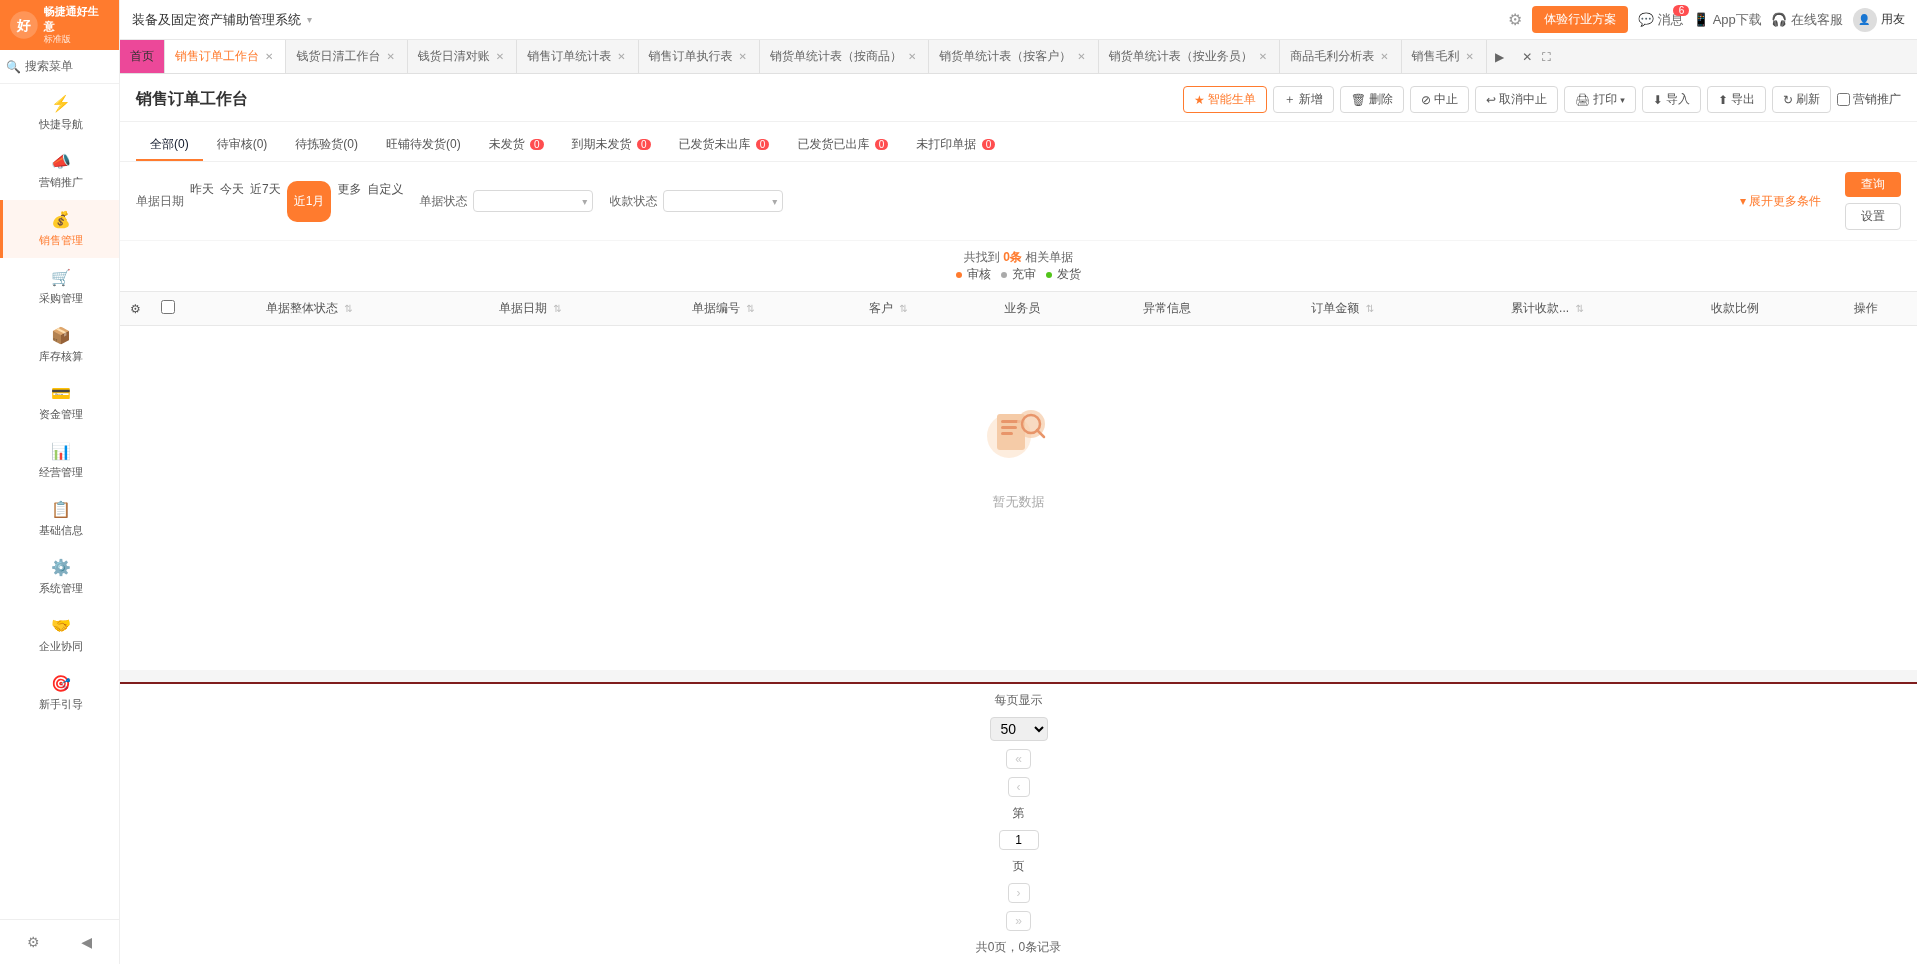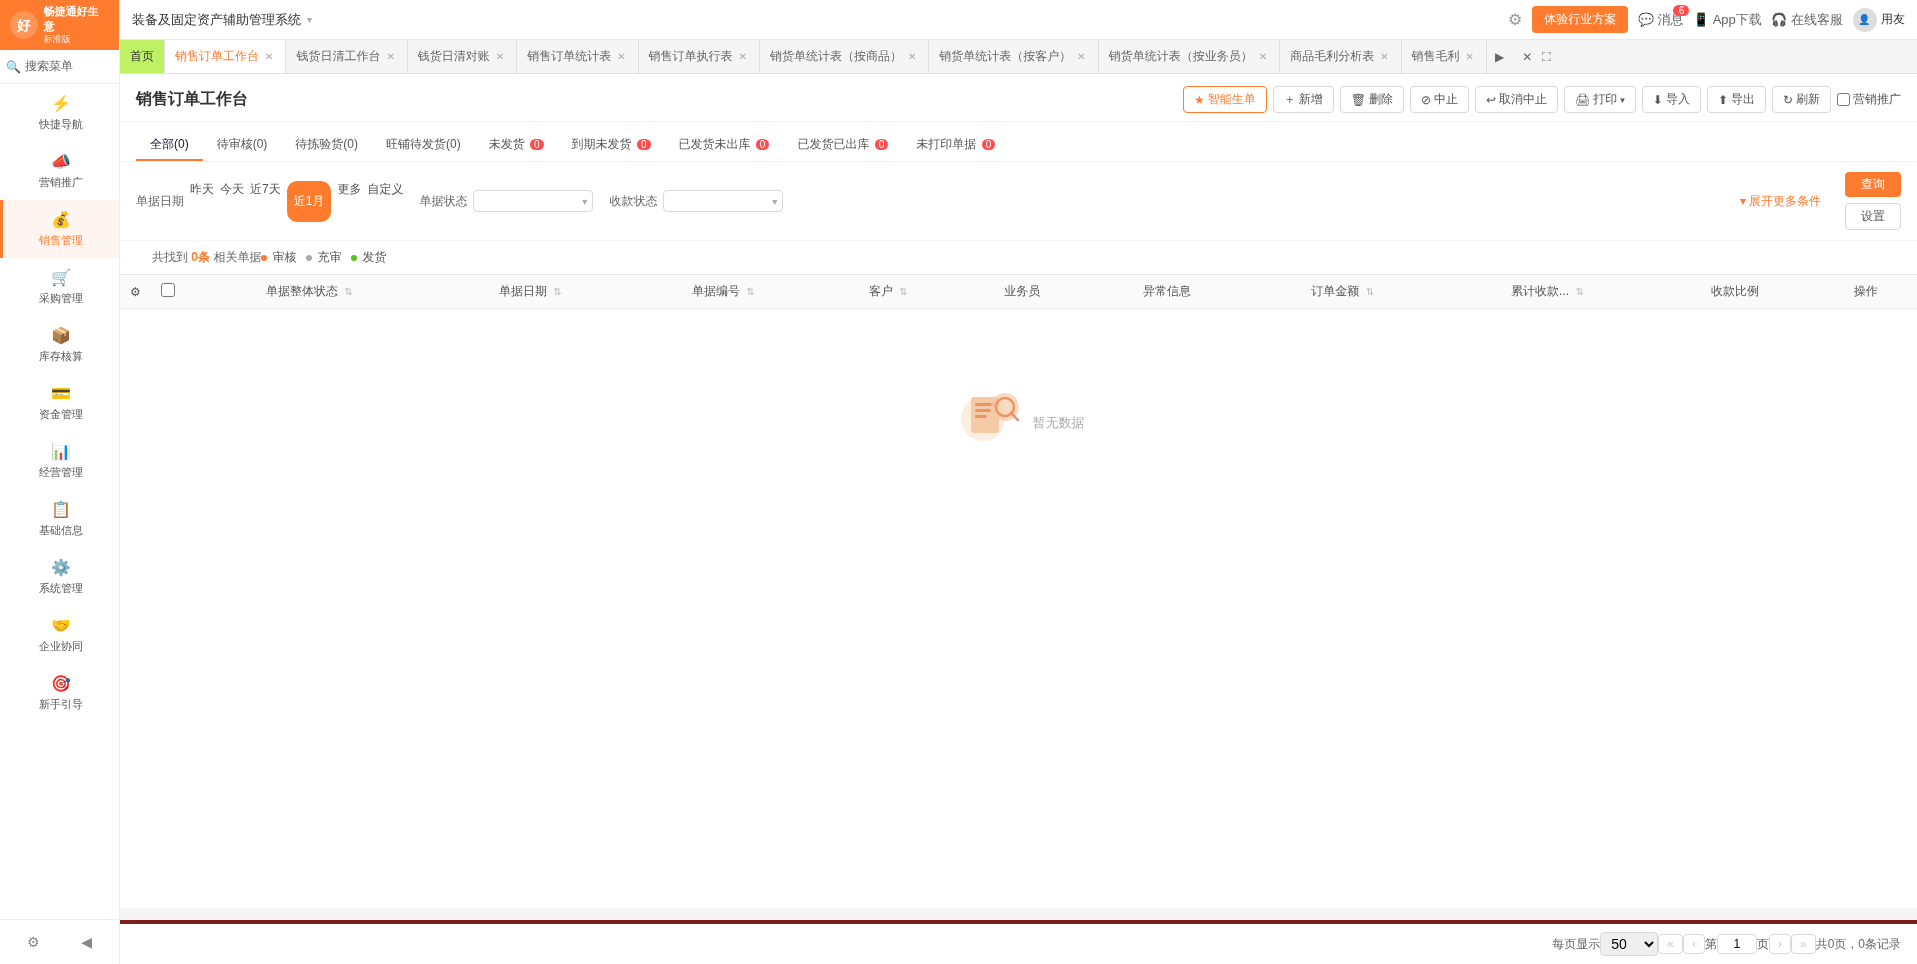--- a/index.html
+++ b/index.html
@@ -28,21 +28,21 @@
     .topbar-title-arrow { color: #aaa; font-size: 10px; }
     .topbar-btn { background: #ff7b2e; color: #fff; border: none; border-radius: 4px; padding: 5px 12px; cursor: pointer; font-size: 12px; }
     .topbar-icon-btn { color: #666; font-size: 13px; cursor: pointer; display: flex; align-items: center; gap: 3px; position: relative; }
     .badge { background: #ff4d4f; color: #fff; border-radius: 8px; font-size: 10px; padding: 0 4px; position: absolute; top: -6px; right: -6px; min-width: 16px; text-align: center; }
     .topbar-user { display: flex; align-items: center; gap: 4px; cursor: pointer; color: #333; font-size: 12px; }
     .user-avatar { width: 24px; height: 24px; border-radius: 50%; background: #ddd; display: flex; align-items: center; justify-content: center; color: #666; font-size: 10px; }
 
     
     .tabs-bar { background: #f5f5f5; border-bottom: 1px solid #e0e0e0; display: flex; align-items: center; height: 34px; overflow: hidden; }
     .tab { display: flex; align-items: center; padding: 0 10px; height: 34px; border-right: 1px solid #e0e0e0; cursor: pointer; font-size: 12px; color: #666; white-space: nowrap; gap: 4px; background: #f5f5f5; }
-    .tab:first-child { background: #bef264; color: #333; border-bottom: none; }
+    .tab:first-child { background: #ec4899; color: #333; border-bottom: none; }
     .tab.active-orange { background: #fff; color: #ff7b2e; }
     .tab-close { font-size: 10px; color: #aaa; cursor: pointer; padding: 1px 2px; border-radius: 2px; }
     .tabs-more { padding: 0 8px; cursor: pointer; color: #666; display: flex; align-items: center; }
     .tabs-end { display: flex; align-items: center; gap: 2px; padding: 0 6px; }
     .tabs-end-btn { cursor: pointer; color: #666; padding: 2px 4px; font-size: 12px; }
 
     
     .content { flex: 1; background: #fff; overflow: hidden; display: flex; flex-direction: column; }
     .page-header { padding: 12px 16px 8px; display: flex; align-items: center; justify-content: space-between; border-bottom: 1px solid #f0f0f0; }
     .page-title { font-size: 16px; font-weight: bold; color: #333; }
@@ -63,45 +63,45 @@
     .filter-label { color: #666; font-size: 12px; white-space: nowrap; }
     .filter-date-links { display: flex; gap: 6px; }
     .filter-date-link { color: #555; cursor: pointer; font-size: 12px; }
     .filter-date-link.active-month { background: #ff7b2e; color: #fff; border-radius: 10px; padding: 12px 7px; }
     .filter-select { border: 1px solid #d9d9d9; border-radius: 4px; padding: 3px 24px 3px 8px; font-size: 12px; color: #333; background: #fff; cursor: pointer; appearance: none; min-width: 120px; }
     .filter-select-wrap { position: relative; display: inline-block; }
     .filter-select-wrap::after { content: '▾'; position: absolute; right: 6px; top: 50%; transform: translateY(-50%); pointer-events: none; color: #aaa; font-size: 10px; }
     .filter-expand { color: #ff7b2e; cursor: pointer; font-size: 12px; display: flex; align-items: center; gap: 3px; margin-left: auto; }
 
     
-    .table-toolbar { padding: 8px 32px; display: flex; align-items: center; justify-content: flex-start; }
+    .table-toolbar { padding: 8px 32px; display: flex; align-items: center; justify-content: flex-start; flex-direction: column; }
     .table-info { font-size: 12px; color: #666; }
     .table-info-count { color: #ff7b2e; font-weight: bold; }
     .table-actions { display: flex; gap: 10px; }
     .table-action-btn { font-size: 12px; color: #555; cursor: pointer; display: flex; align-items: center; gap: 3px; }
     .table-action-btn .dot { width: 6px; height: 6px; border-radius: 50%; display: inline-block; margin-right: 2px; }
     .dot-orange { background: #ff7b2e; }
     .dot-gray { background: #aaa; }
     .dot-green { background: #52c41a; }
 
     
     .table-wrap { flex: 1; overflow: auto; }
     table { width: 100%; border-collapse: collapse; font-size: 12px; }
     thead th { background: #fafafa; border-bottom: 1px solid #e8e8e8; border-top: 1px solid #e8e8e8; padding: 8px 10px; color: #555; font-weight: normal; text-align: center; white-space: nowrap; position: sticky; top: 0; z-index: 1; }
     thead th .sort-arrows { color: #bbb; margin-left: 3px; font-size: 10px; }
     .th-gear { width: 28px; text-align: center; }
     .th-check { width: 28px; text-align: center; }
 
     
-    .empty-state { display: flex; flex-direction: row; align-items: center; justify-content: center; padding: 60px 0; flex: 1; }
+    .empty-state { display: flex; flex-direction: column; align-items: center; justify-content: center; padding: 60px 0; flex: 1; }
     .empty-icon { font-size: 64px; margin-bottom: 12px; color: #f5a97a; }
     .empty-text { color: #aaa; font-size: 13px; }
 
     
-    .pagination-bar { padding: 8px 16px; border-top: 4px solid #7f1d1d; display: flex; align-items: center; justify-content: flex-end; gap: 0; font-size: 12px; color: #555; }
+    .pagination-bar { padding: 8px 16px; border-top: 2px solid #7f1d1d; display: flex; align-items: center; justify-content: flex-end; gap: 8px; font-size: 12px; color: #555; flex-direction: column; }
     .page-size-label { color: #666; }
     .page-size-select { border: 1px solid #d9d9d9; border-radius: 4px; padding: 2px 6px; font-size: 14px; }
     .page-btn { border: 1px solid #d9d9d9; border-radius: 4px; padding: 2px 8px; cursor: pointer; background: #fff; color: #555; font-size: 12px; }
     .page-btn.disabled { color: #ccc; cursor: not-allowed; }
     .page-input { border: 1px solid #d9d9d9; border-radius: 4px; padding: 2px 6px; width: 40px; text-align: center; font-size: 12px; }
     .page-total { color: #666; }
 
     
     .h-scrollbar { height: 12px; background: #f5f5f5; overflow-x: auto; }
     .h-scrollbar-inner { height: 1px; width: 200%; }

